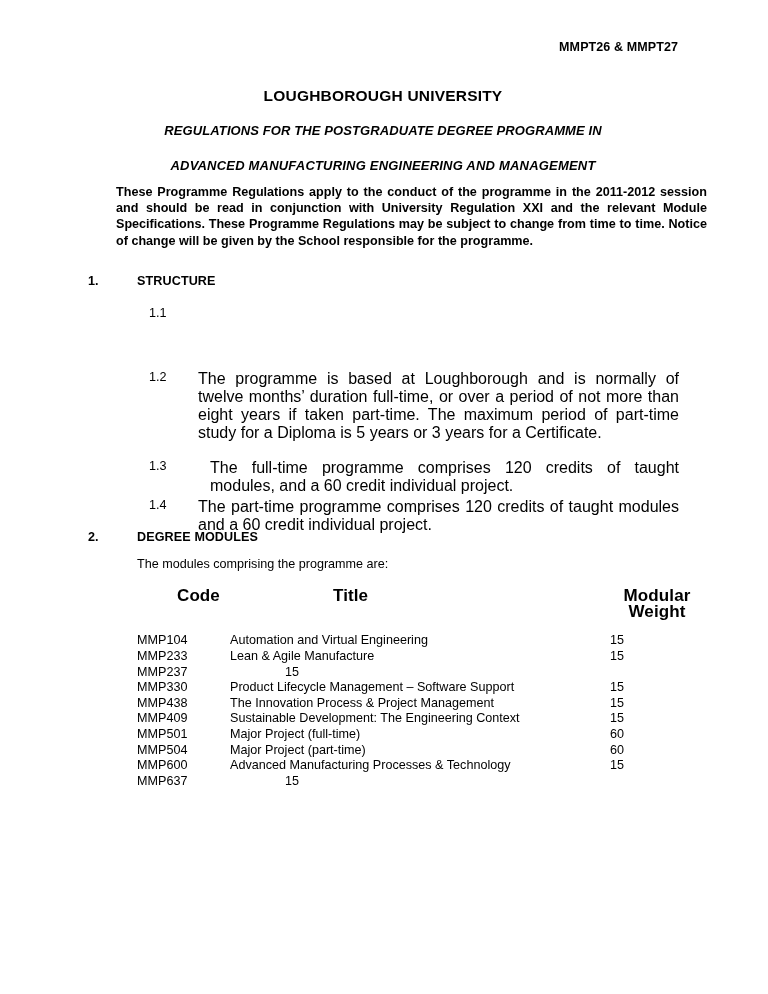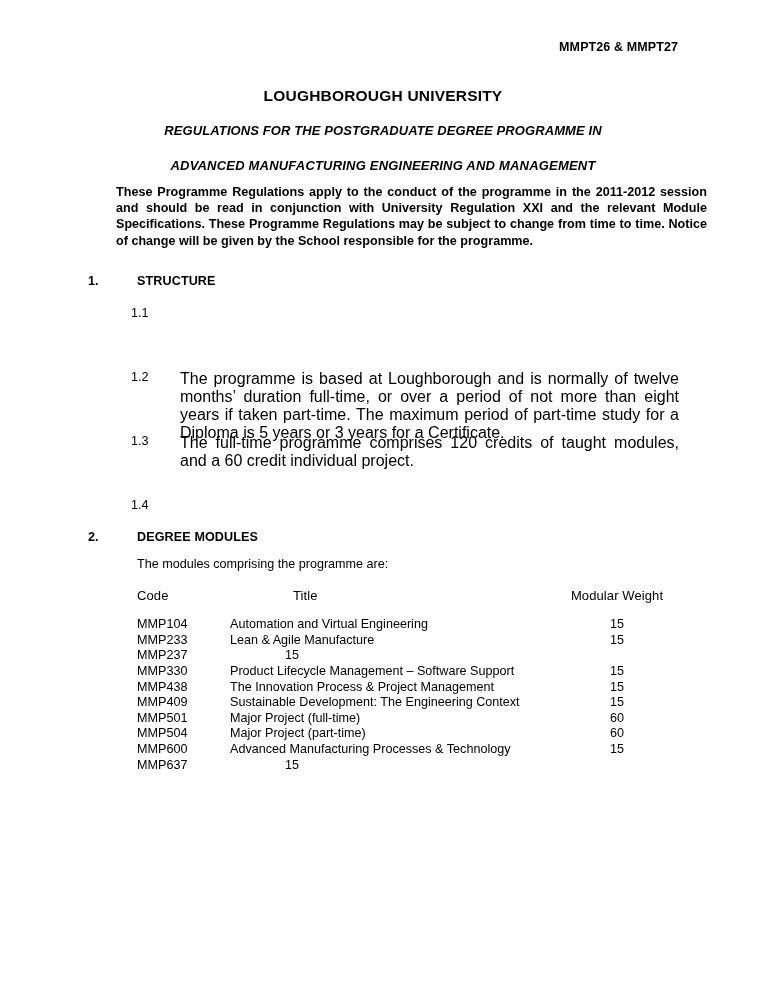--- a/index.html
+++ b/index.html
@@ -98,33 +98,33 @@
     width: 49px;
     flex: 0 0 49px;
   }
   .section-title {
     flex: 1 1 auto;
     letter-spacing: 0.1px;
   }
   .clause-num {
     width: 49px;
     flex: 0 0 49px;
-    margin-left: 43px;
+    margin-left: 61px;
     font-size: 12.6px;
   }
   .clause-body {
     flex: 1 1 auto;
     text-align: justify;
     text-justify: inter-word;
   }
 
   .sec1 { top: 273px; }
   .c11 { position: absolute; top: 33px; left: 0; width: 591px; display: flex; }
   .c12 { position: absolute; top: 97px; left: 0; width: 591px; display: flex; }
-  .c13 { position: absolute; top: 161px; left: 0; width: 591px; display: flex; }
+  .c13 { position: absolute; top: 186px; left: 0; width: 591px; display: flex; gap: 12px; }
   .c14 { position: absolute; top: 225px; left: 0; width: 591px; display: flex; }
 
   .sec2 { top: 529px; }
   .sec2-lead {
     position: absolute;
     top: 27px;
     left: 49px;
     width: 542px;
     font-size: 12.6px;
     line-height: 16.2px;
@@ -132,24 +132,25 @@
 
   
   .modules {
     position: absolute;
     top: 59px;
     left: 49px;
     width: 542px;
   }
   .mod-head {
     display: flex;
-    font-size: 13px;
-    font-weight: normal;
+    font-size: 17px;
+    font-weight: bold;
     line-height: 16.2px;
     letter-spacing: 0.1px;
+    margin-left: 40px;
   }
   .mod-row {
     display: flex;
     font-size: 12.6px;
     line-height: 15.6px;
   }
   .col-code {
     width: 93px;
     flex: 0 0 93px;
   }
@@ -199,20 +200,21 @@
       <div class="clause-body">The programme is based at Loughborough and is normally of twelve months’ duration full-time, or over a period of not more than eight years if taken part-time.  The maximum period of part-time study for a Diploma is 5 years or 3 years for a Certificate.</div>
     </div>
 
     <div class="c13">
       <div class="clause-num">1.3</div>
       <div class="clause-body">The full-time programme comprises 120 credits of taught modules, and a 60 credit individual project.</div>
     </div>
 
     <div class="c14">
       <div class="clause-num">1.4</div>
+      <div class="clause-body">The part-time programme comprises 120 credits of taught modules and a 60 credit individual project.</div>
     </div>
   </div>
 
   <div class="section sec2" style="height:260px;">
     <div class="section-head">
       <div class="section-num">2.</div>
       <div class="section-title">DEGREE MODULES</div>
     </div>
 
     <div class="sec2-lead">The modules comprising the programme are:</div>

